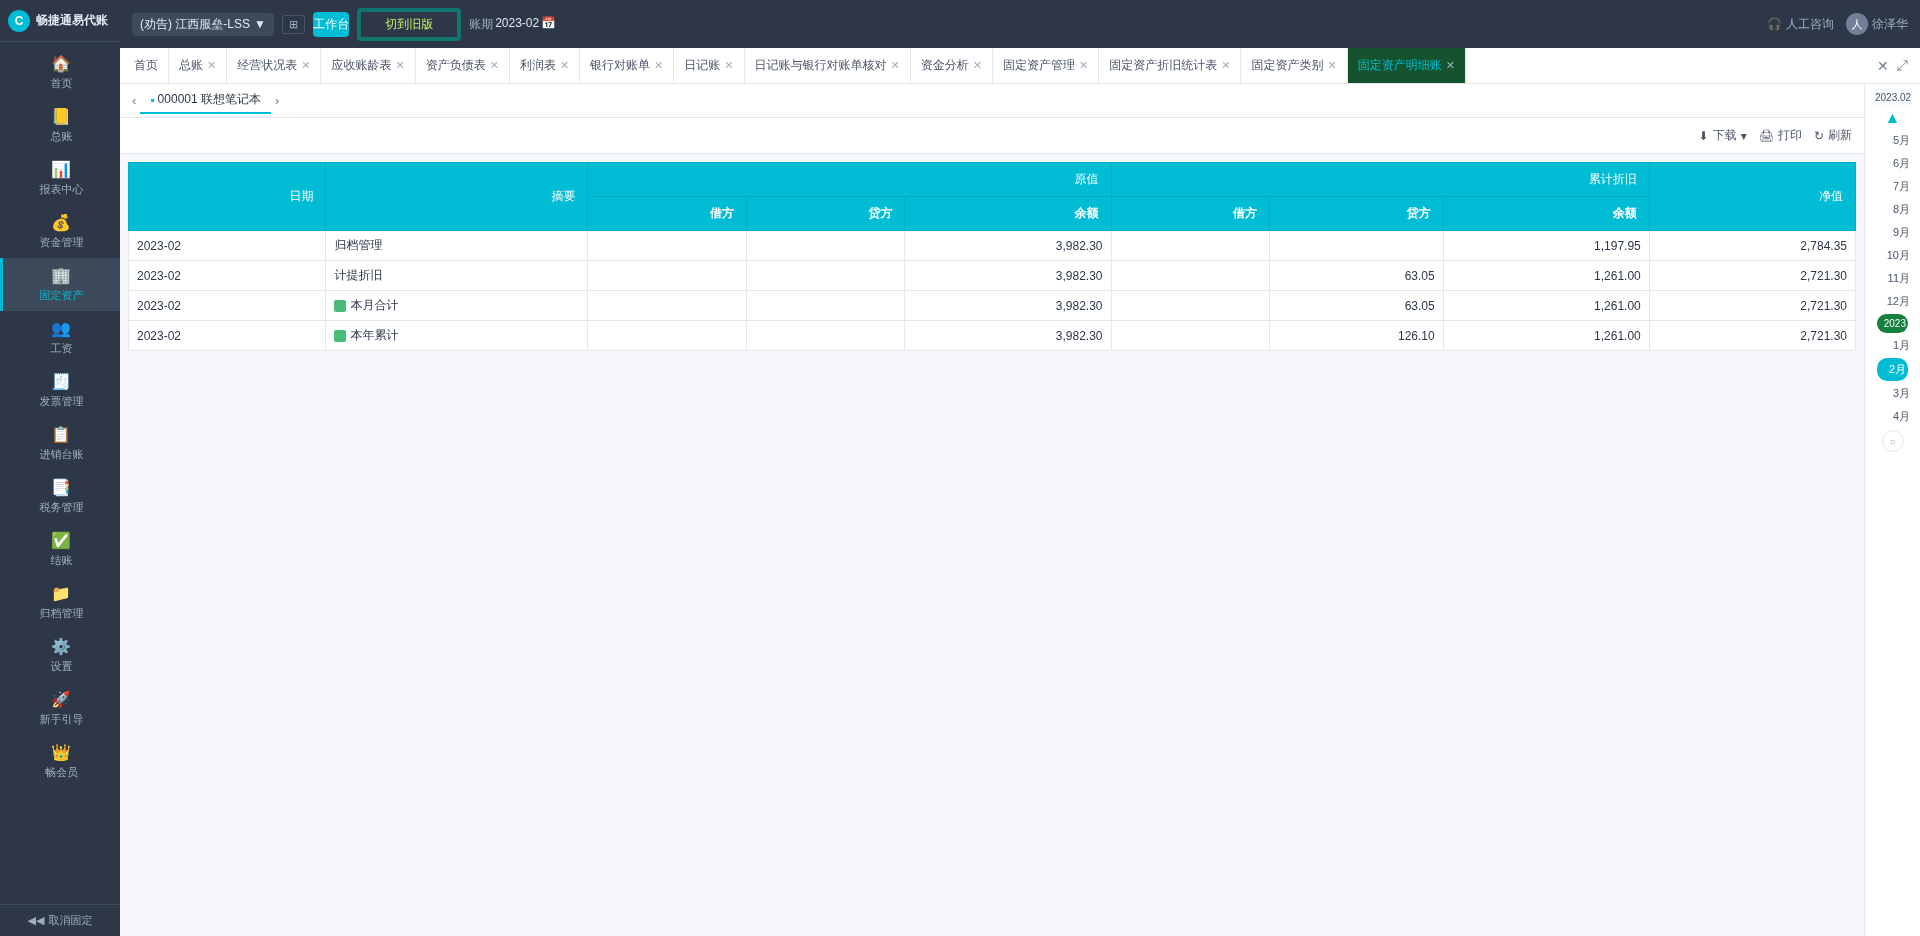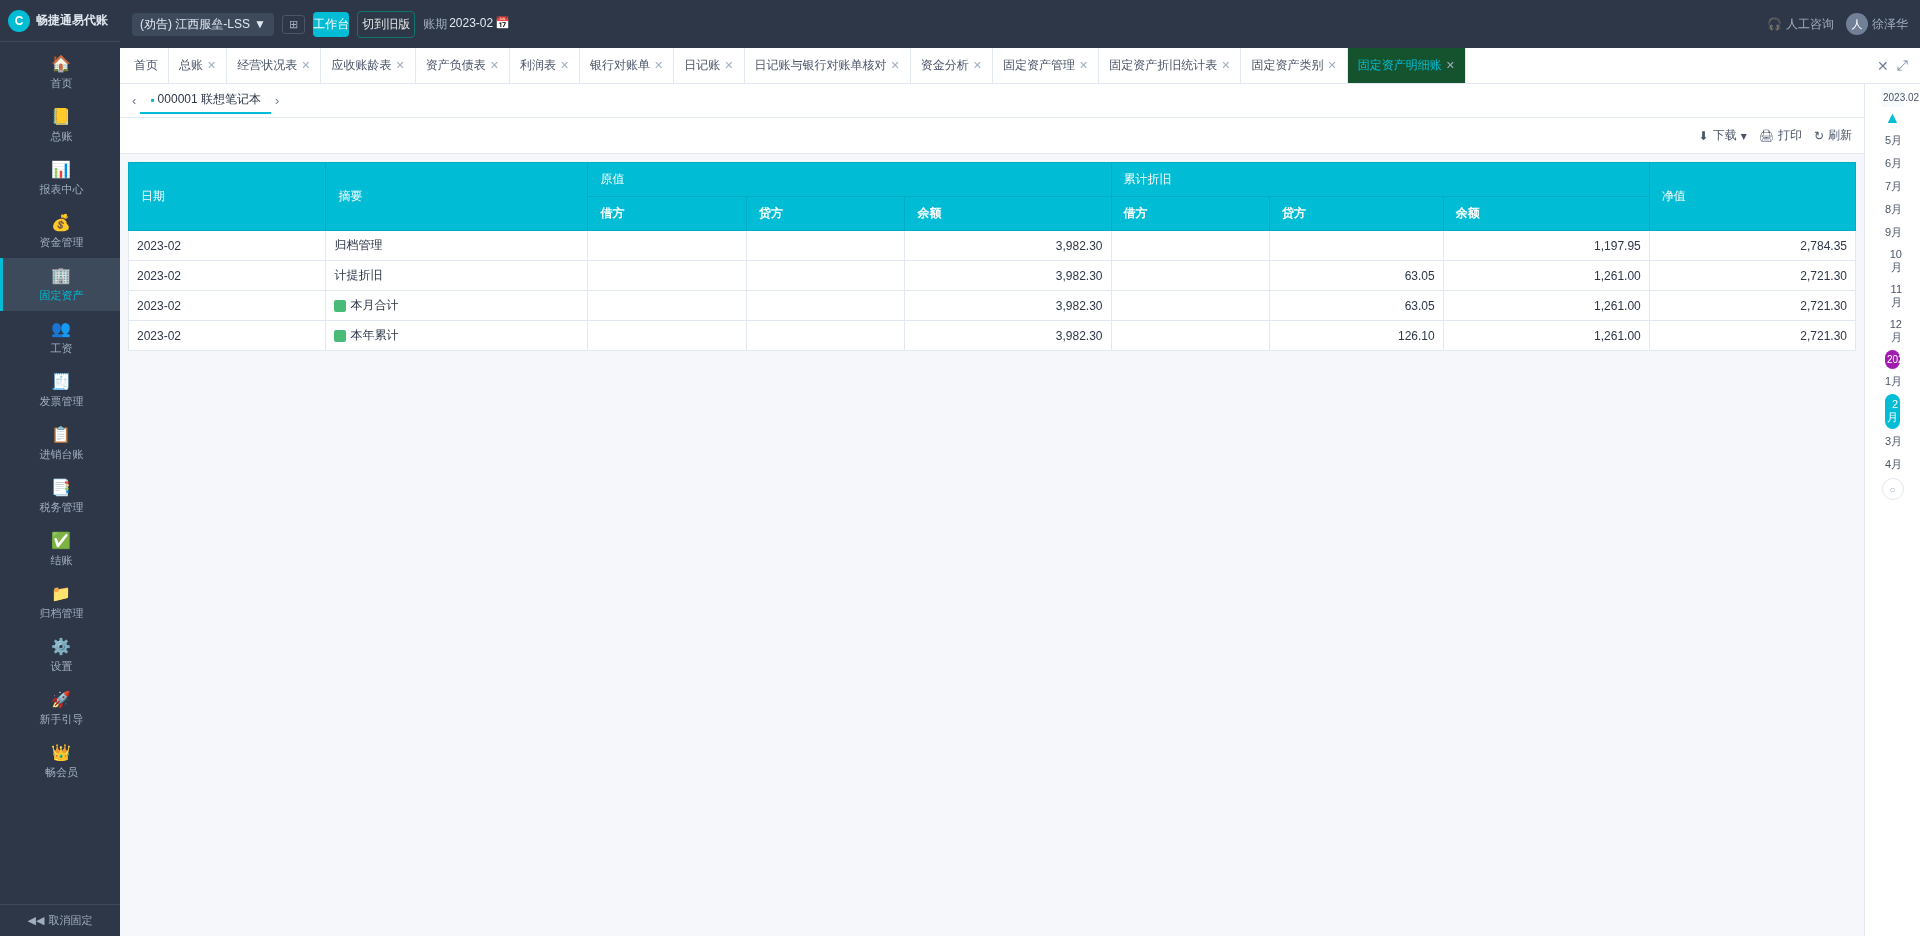--- a/index.html
+++ b/index.html
@@ -63,22 +63,22 @@
     .topbar-copy-btn {
       background: transparent; border: 1px solid #4a5568;
       color: #a0aec0; border-radius: 3px; padding: 2px 6px; cursor: pointer;
       font-size: 11px;
     }
     .topbar-workbench-btn {
       background: #00bcd4; color: white; border: none;
       border-radius: 4px; padding: 4px 0; cursor: pointer; font-size: 12px;
     }
     .topbar-switch-btn {
-      background: transparent; border: 1px solid #0f766e;
-      color: #e5e5e5; border-radius: 4px; padding: 4px 4px; cursor: pointer; font-size: 12px;
+      background: transparent; border: 4px solid #0f766e;
+      color: #bef264; border-radius: 4px; padding: 4px 24px; cursor: pointer; font-size: 12px;
     }
     .topbar-period { color: #a0aec0; font-size: 12px; display: flex; gap: 2px; }
     .topbar-period-val { color: #e2e8f0; }
     .topbar-right { margin-left: auto; display: flex; align-items: center; gap: 12px; color: #a0aec0; font-size: 12px; }
     .topbar-right-item { display: flex; align-items: center; gap: 4px; cursor: pointer; }
     .topbar-avatar {
       width: 22px; height: 22px; background: #718096; border-radius: 50%;
       display: flex; align-items: center; justify-content: center; color: white; font-size: 11px;
     }
 
@@ -126,55 +126,55 @@
     .action-btn {
       display: flex; align-items: center; gap: 4px;
       color: #4a5568; cursor: pointer; font-size: 12px;
     }
 
     
     .table-container { flex: 1; overflow: auto; padding: 8px; }
     .data-table { width: 100%; border-collapse: collapse; background: white; border: 1px solid #e2e8f0; }
     .data-table th {
       background: #00bcd4; color: white; font-size: 12px; font-weight: normal;
-      padding: 8px 12px; text-align: left; border: 1px solid #00acc1;
+      padding: 8px 12px; text-align: right; border: 1px solid #00acc1;
     }
     .data-table th.sub-header { background: #00bcd4; font-weight: bold; }
     .data-table td {
       padding: 6px 8px; font-size: 12px; color: #2d3748;
       border: 1px solid #e2e8f0; text-align: right;
     }
     .data-table td.date-col { text-align: left; }
     .data-table td.desc-col { text-align: left; }
     .badge-green {
       display: inline-block; width: 12px; height: 12px;
       background: #48bb78; border-radius: 2px; margin-right: 4px;
       vertical-align: middle;
     }
 
     
     .right-panel {
       width: 56px; background: #fff; border-left: 1px solid #e2e8f0;
       display: flex; flex-direction: column; align-items: center;
-      padding: 4px 16px; overflow-y: auto; flex-shrink: 0;
+      padding: 4px 8px; overflow-y: auto; flex-shrink: 0;
     }
     .right-panel-year {
       font-size: 10px; color: #4a5568; padding: 4px 2px;
       width: 100%; text-align: center; background: #f7fafc;
     }
     .right-panel-month {
       font-size: 11px; color: #4a5568; padding: 4px 2px;
       cursor: pointer; width: 100%; text-align: right;
     }
     .right-panel-month.active {
       background: #00bcd4; color: white; border-radius: 10px;
       margin: 1px 4px; width: calc(100% - 8px);
     }
     .right-panel-month.year-badge {
-      background: #a21caf; color: white; border-radius: 10px;
+      background: #15803d; color: white; border-radius: 10px;
       margin: 1px 4px; width: calc(100% - 8px); font-size: 10px;
     }
     .right-panel-scroll-btn {
       color: #00bcd4; font-size: 16px; cursor: pointer; padding: 2px;
     }
     .right-panel-circle {
       width: 22px; height: 22px; border-radius: 50%; border: 1px solid #e2e8f0;
       display: flex; align-items: center; justify-content: center;
       color: #a0aec0; font-size: 10px; cursor: pointer; margin: 2px 0;
     }

